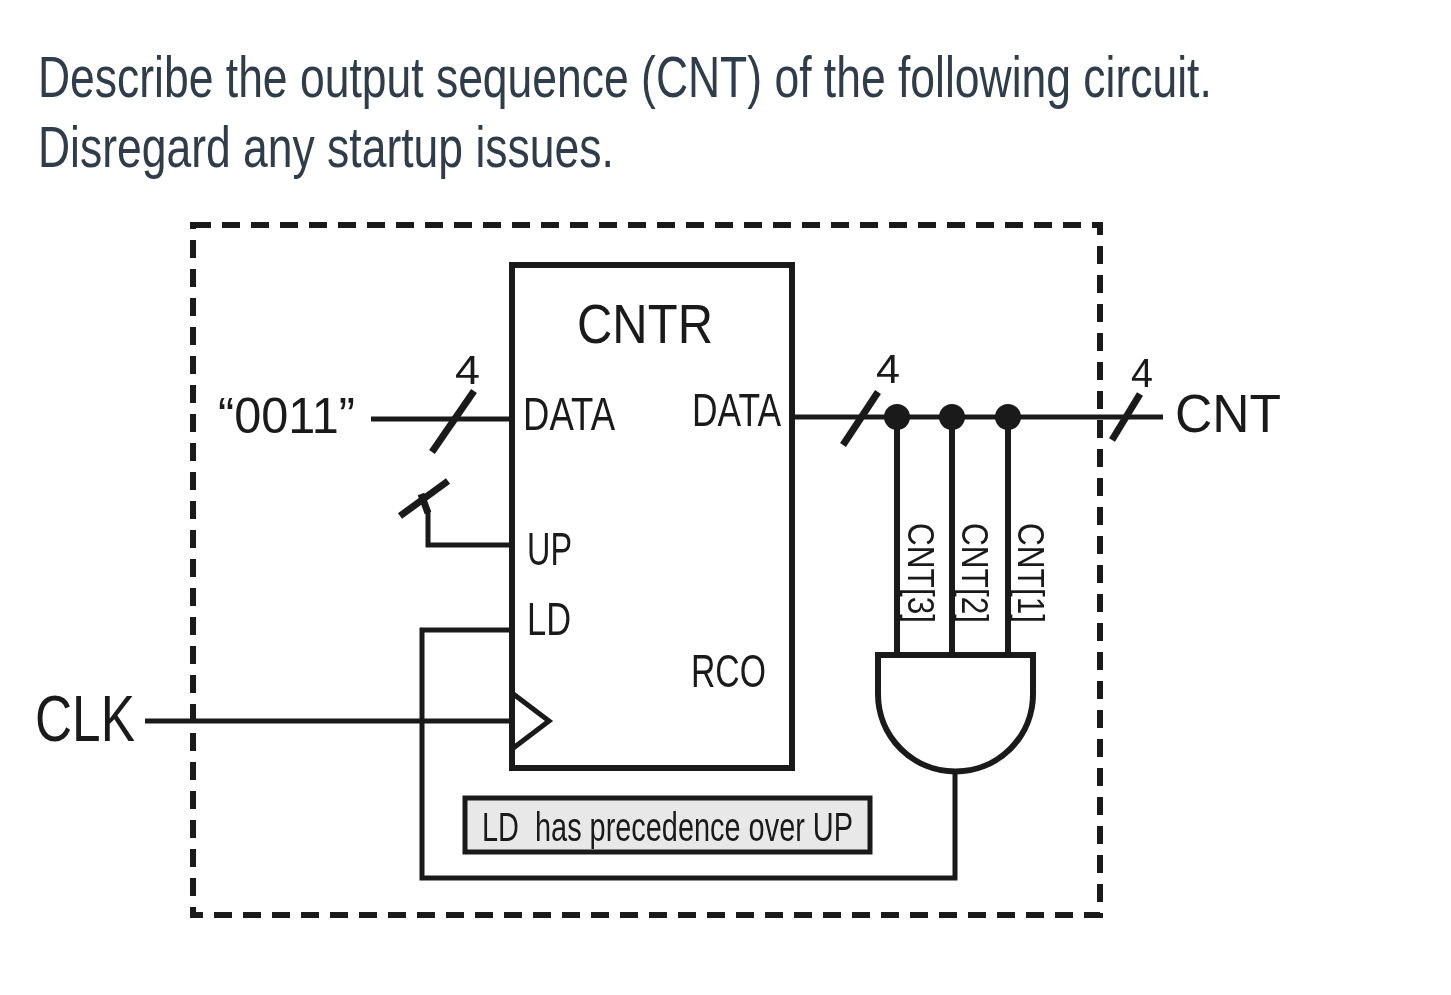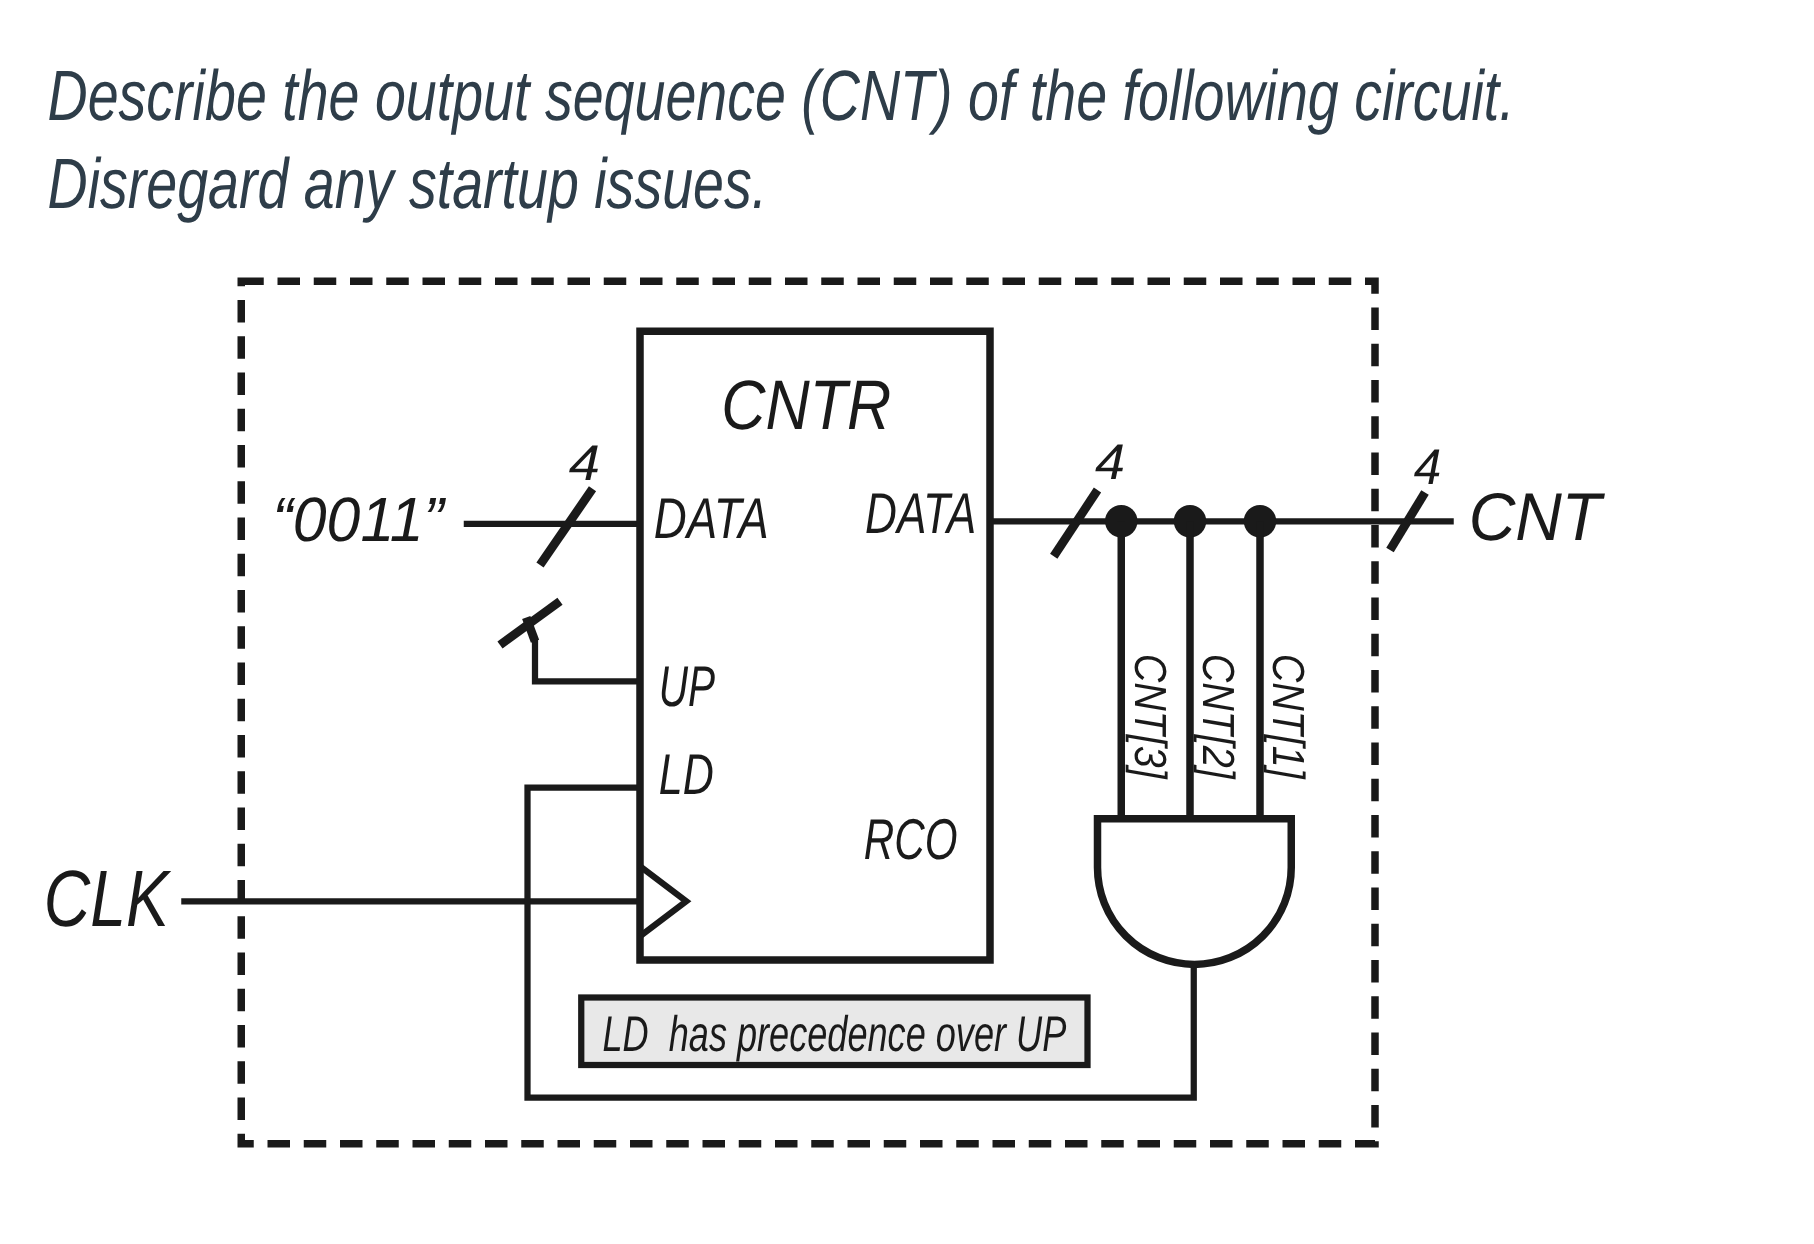--- a/index.html
+++ b/index.html
@@ -2,21 +2,20 @@
 <html><head>
 <meta charset="utf-8">
 <style>
   html,body{margin:0;padding:0;background:#ffffff;}
   .page{
     position:relative;
     width:1451px;height:995px;
     background:#ffffff;
     overflow:hidden;
     font-family:"Liberation Sans","DejaVu Sans",sans-serif;
-    font-style:italic;
   }
   .q-line{
     position:absolute;
     left:38px;
     font-size:57px;
     font-weight:400;
     color:#2e3d49;
     white-space:pre;
     transform:scaleX(0.78);
     transform-origin:0 0;

